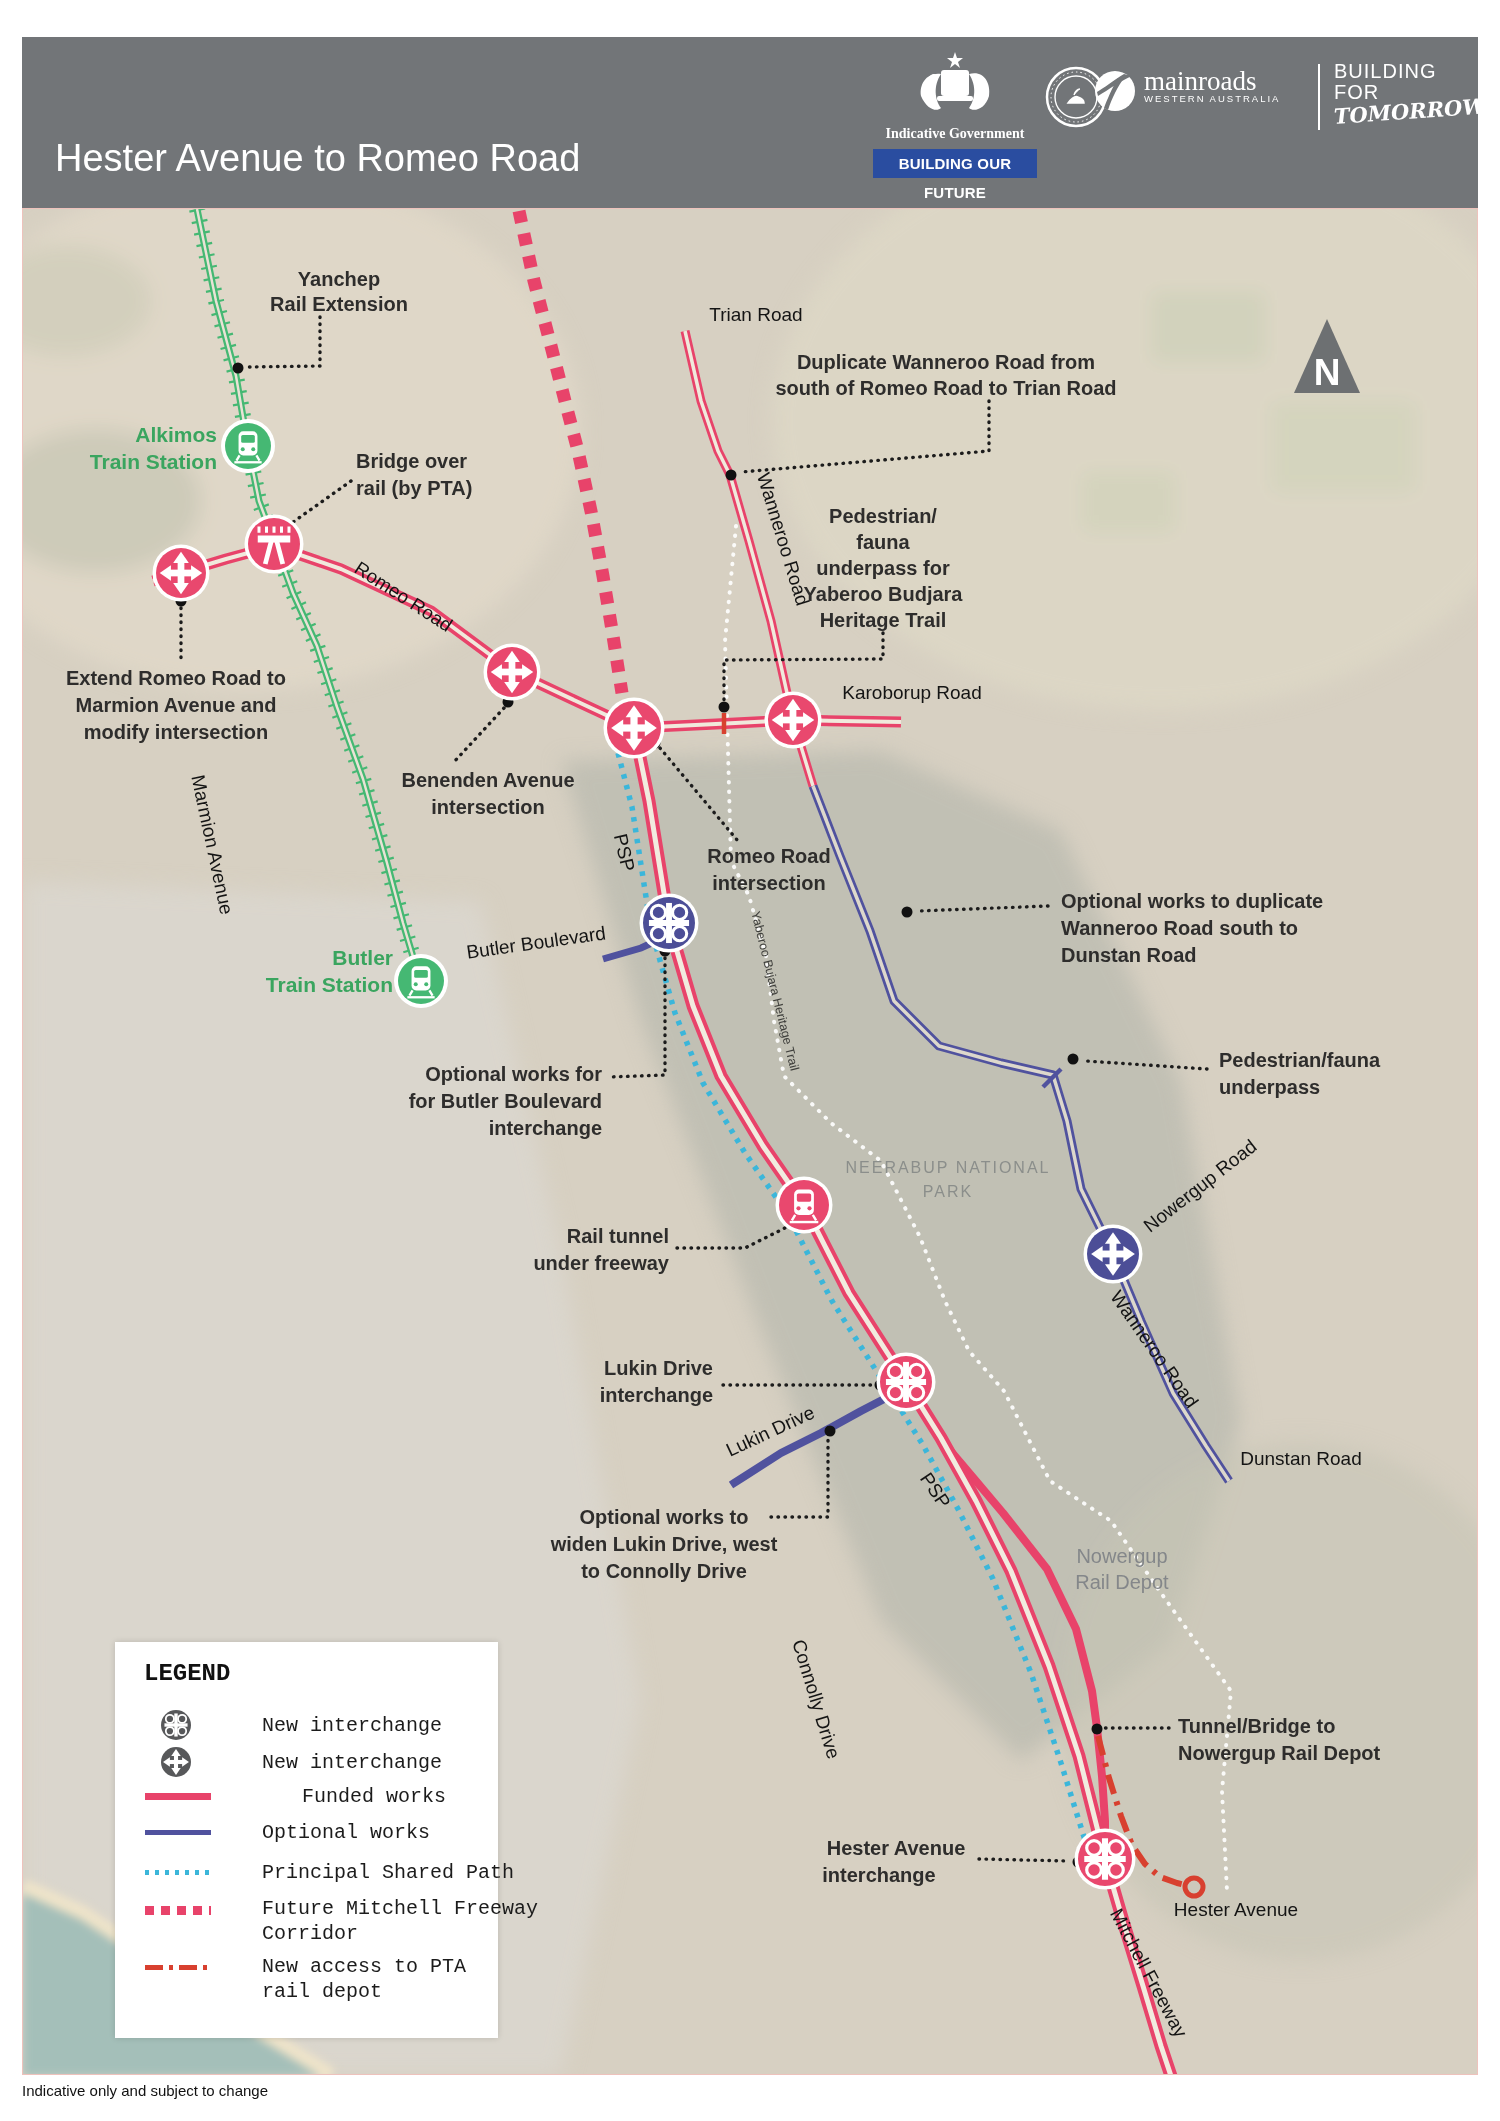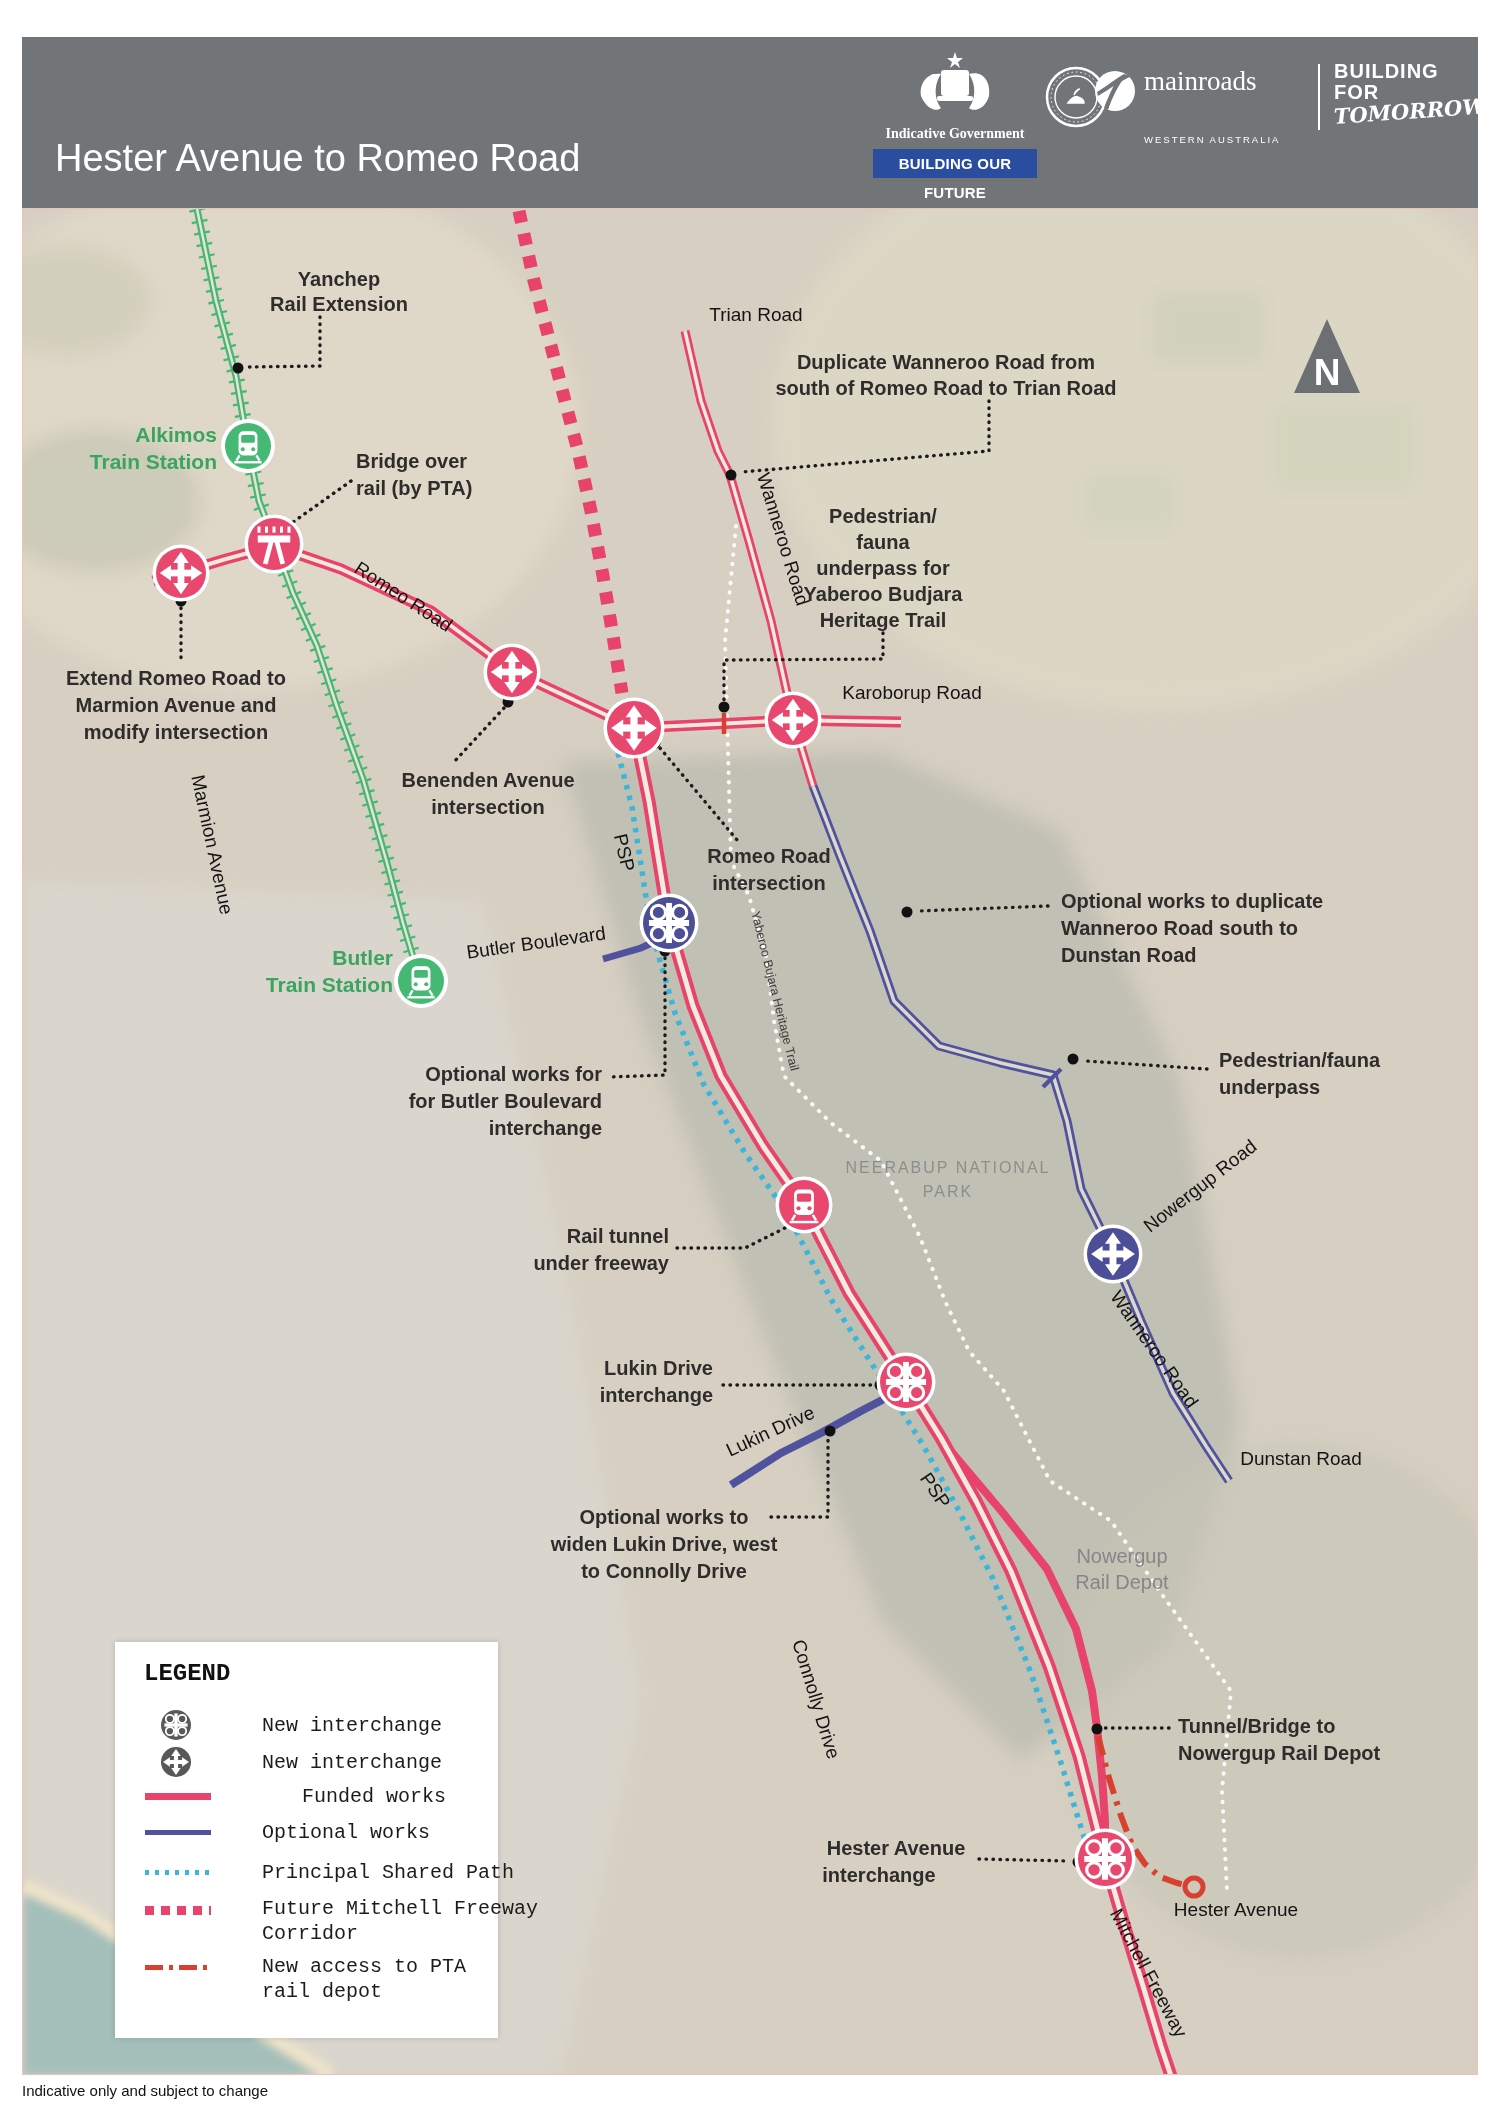--- a/index.html
+++ b/index.html
@@ -7,24 +7,24 @@
   .header{position:absolute;left:22px;top:37px;width:1456px;height:171px;background:#727578;}
   .title{position:absolute;left:33px;top:52px;color:#fff;font-size:41px;font-weight:bold;letter-spacing:0.5px;}
   .subtitle{position:absolute;left:33px;top:100px;color:#fff;font-size:38px;font-weight:normal;}
   .gov{position:absolute;left:851px;top:13px;width:164px;text-align:center;}
   .gov-label{color:#fff;font-family:"Liberation Serif",serif;font-weight:bold;font-size:14px;margin-top:2px;}
   .gov-badge{margin-top:7px;background:#2a4da0;color:#fff;font-weight:bold;font-size:15px;letter-spacing:0.2px;height:29px;line-height:29px;}
   .seal{position:absolute;left:1022px;top:28px;}
   .mr{position:absolute;left:1072px;top:33px;display:flex;align-items:flex-start;}
   .mr-text{margin-left:8px;color:#fff;}
   .mr-word{font-family:"Liberation Serif",serif;font-size:27px;line-height:23px;}
-  .mr-sub{font-size:9.5px;letter-spacing:2px;margin-top:41px;}
+  .mr-sub{font-size:9.5px;letter-spacing:2px;}
   .divider{position:absolute;left:1296px;top:27px;width:2px;height:66px;background:#fff;}
   .tagline{position:absolute;left:1312px;top:24px;color:#fff;}
-  .tg1,.tg2{font-size:20px;font-weight:bold;letter-spacing:1px;line-height:21px;}
+  .tg1,.tg2{font-size:20px;font-weight:normal;letter-spacing:1px;line-height:21px;}
   .tg3{font-family:"DejaVu Serif",serif;font-style:italic;font-weight:bold;font-size:21px;transform:rotate(-4deg);transform-origin:left;margin-top:1px;}
   .mapwrap{position:absolute;left:22px;top:208px;width:1456px;height:1867px;border:1px solid #eec2bc;box-sizing:border-box;overflow:hidden;}
   .legend{position:absolute;left:115px;top:1642px;width:383px;height:396px;background:#fff;box-shadow:0 0 6px rgba(0,0,0,0.15);font-family:Liberation Mono, monospace;}
   .lg-title{position:absolute;left:29px;top:18px;font-size:24px;font-weight:bold;color:#111;}
   .lg-label{position:absolute;left:147px;transform:translateY(-50%);font-size:20px;color:#1c1c1c;white-space:nowrap;}
   .lg-label2{line-height:25px;transform:none;}
   .sw{position:absolute;left:30px;width:66px;}
   .footer{position:absolute;left:22px;top:2082px;font-size:15px;color:#111;}
   svg text{font-family:"Liberation Sans",sans-serif;}
   .ann{font-size:20px;font-weight:bold;fill:#2e2d2c;}

